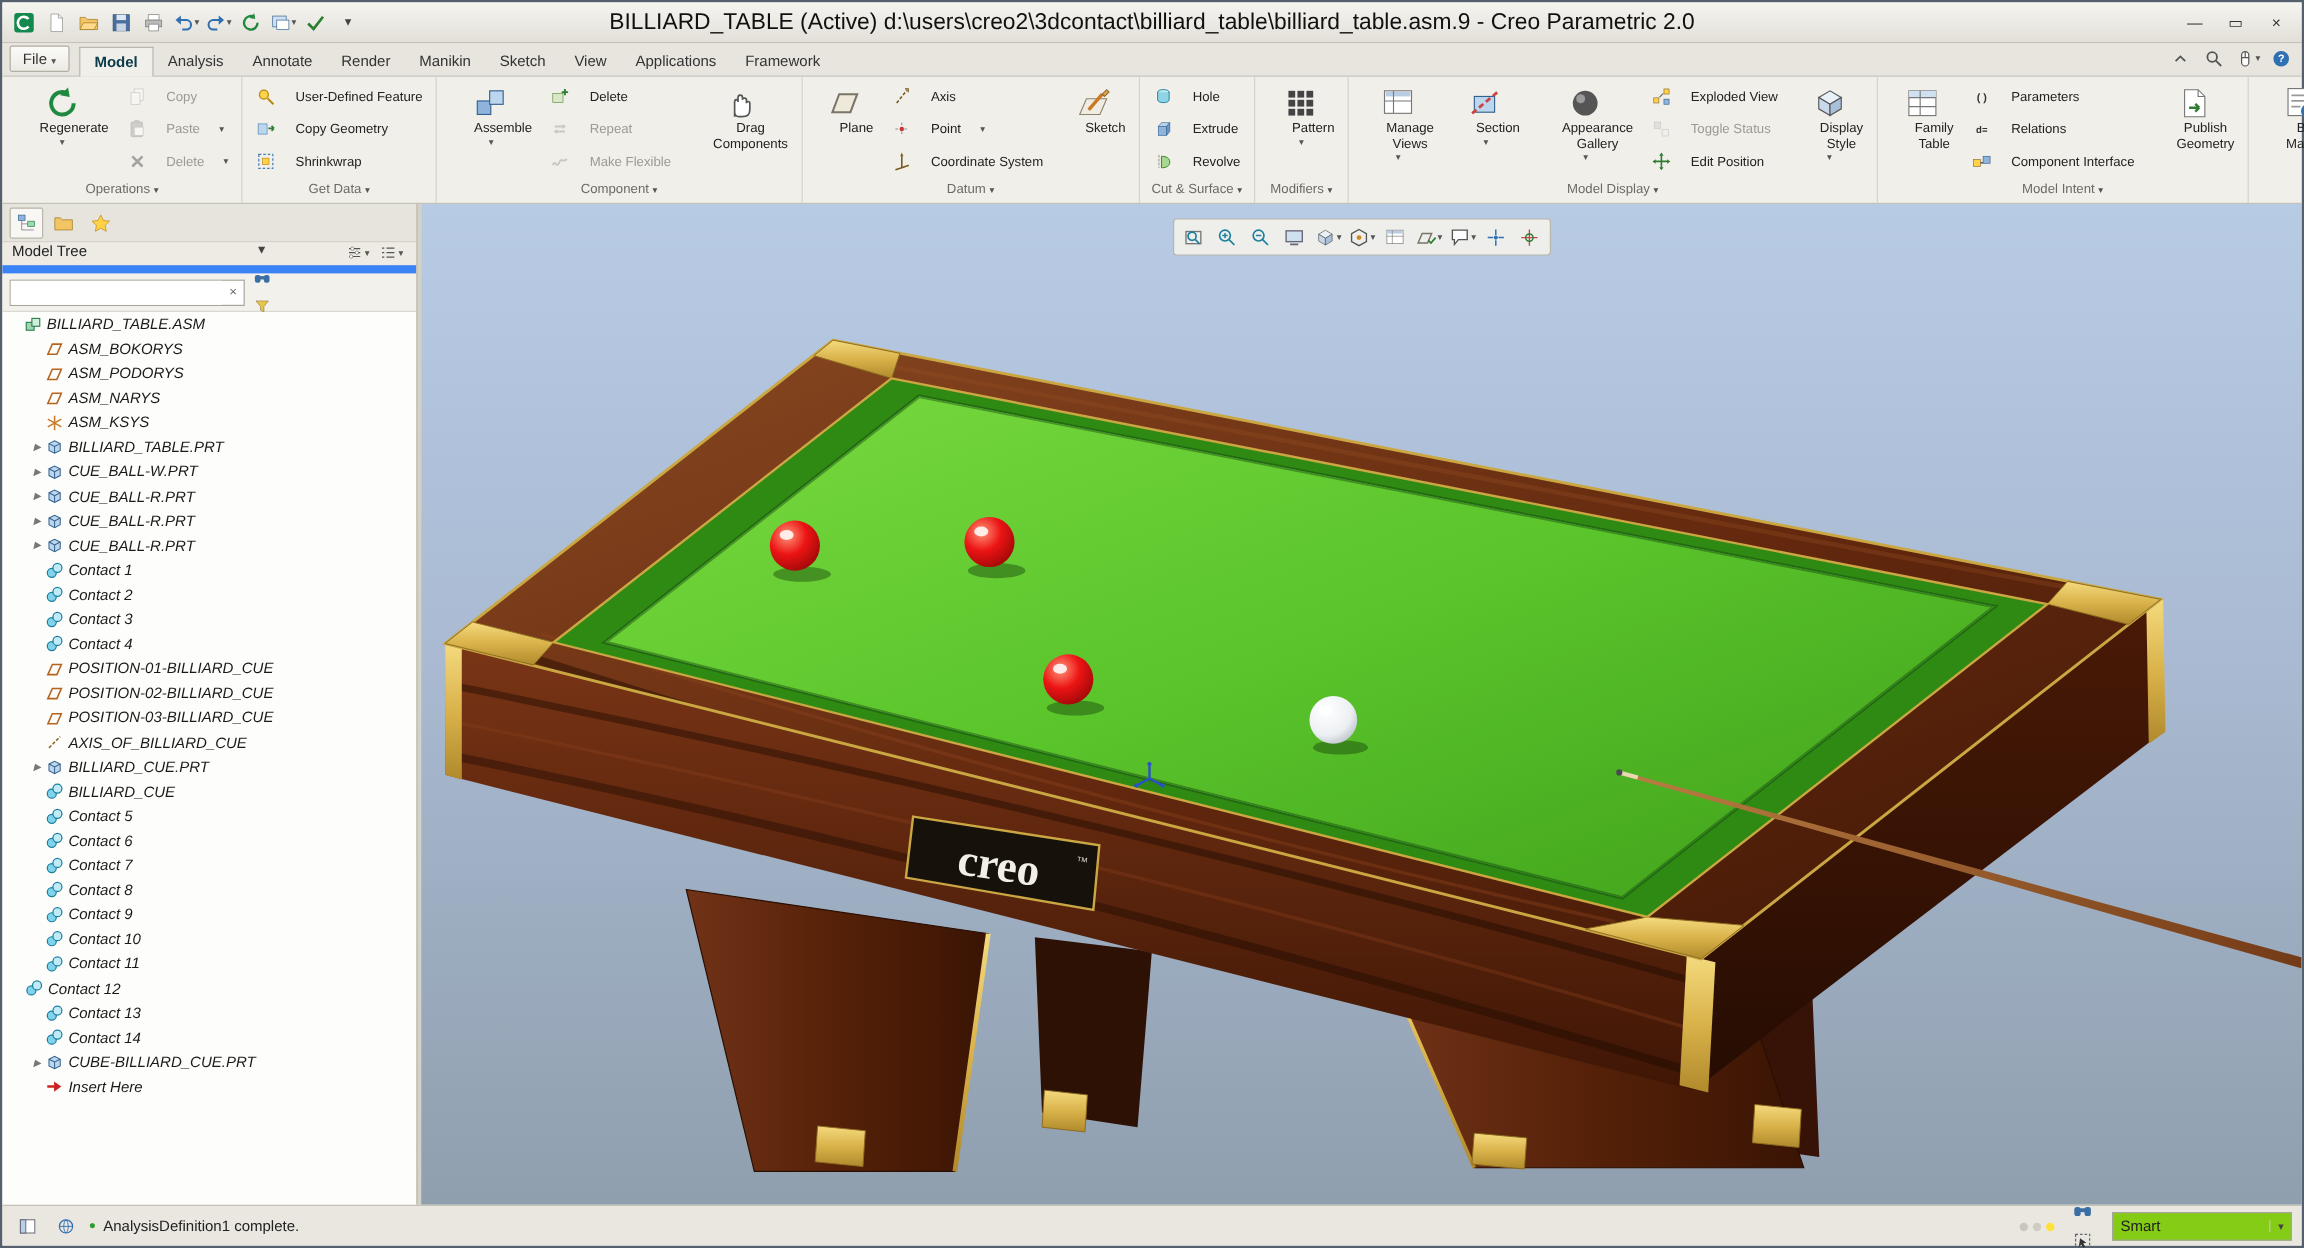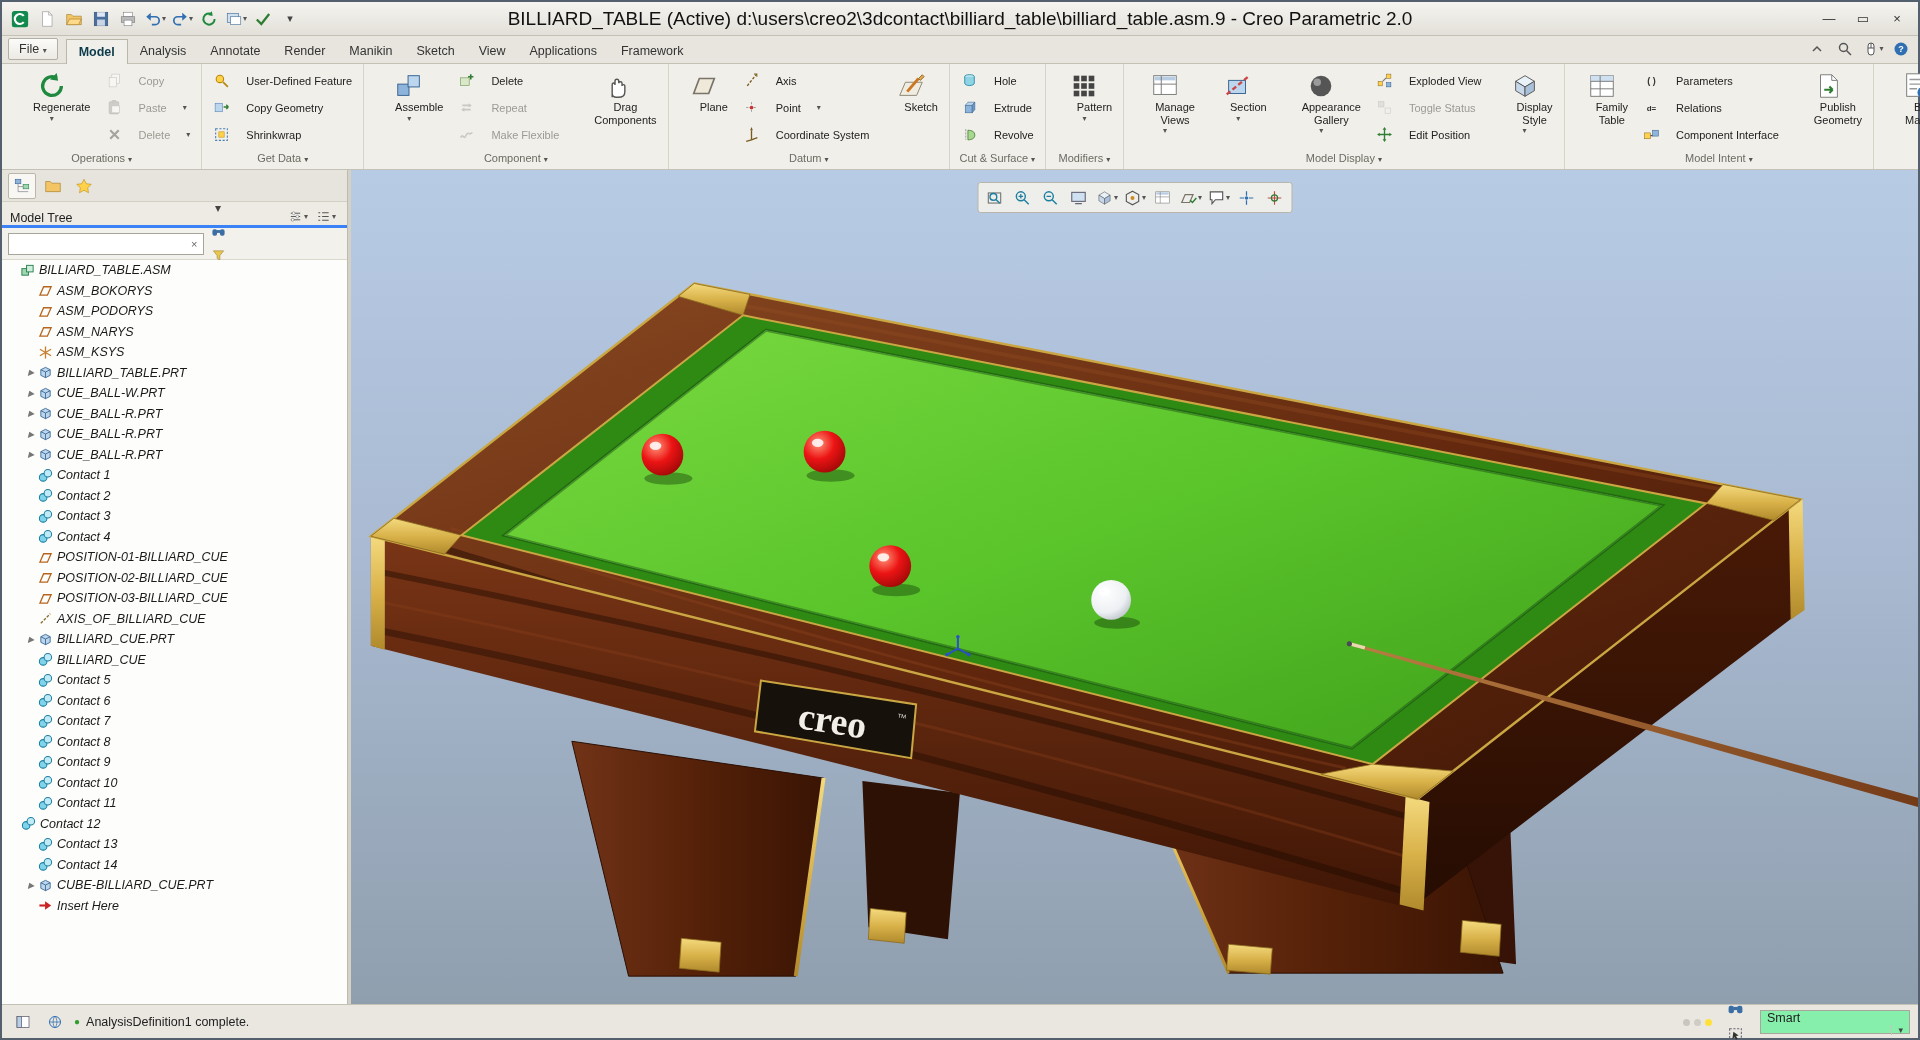--- a/index.html
+++ b/index.html
@@ -55,21 +55,21 @@
   .disabled .ic { filter:grayscale(1) opacity(0.45); }
   .ic { display:inline-flex; align-items:center; justify-content:center; }
   .ic svg { display:block; }
 
   
   .navstrip { position:absolute; top:168px; left:0; width:345px; height:32px; background:#e6e4dc;
     border-bottom:1px solid #d2cfc5; display:flex; align-items:center; gap:3px; padding:0 6px; }
   .navtab { width:28px; height:26px; background:none; border:1px solid transparent; display:flex; align-items:center; justify-content:center; }
   .navtab.active { background:#f8f7f3; border:1px solid #b9b6aa; border-radius:2px; }
   .tree-header { position:absolute; top:200px; left:0; width:345px; height:26px; background:#edebe4;
-    border-bottom:3px solid #3b82f6; display:flex; align-items:flex-end; padding:0 8px; }
+    border-bottom:7px solid #3b82f6; display:flex; align-items:flex-start; padding:0 8px; }
   .th-title { font-size:12.5px; color:#222; }
   #thicons { margin-left:auto; display:flex; gap:2px; }
   .th-btn { background:none; border:none; display:flex; align-items:center; gap:1px; padding:1px 3px; }
   .search-row { position:absolute; top:226px; left:0; width:345px; height:32px; background:#f2f1ec;
     border-bottom:1px solid #dbd8ce; display:flex; align-items:center; padding:0 6px; gap:3px; }
   .searchbox { display:flex; align-items:center; border:1px solid #a8a59a; background:#fff; height:22px; width:196px; }
   .searchbox input { border:none; outline:none; flex:1; height:20px; font:inherit; padding:0 4px; min-width:0; }
   .sclear { background:none; border:none; font-size:11px; color:#666; width:18px; }
   .srow-btn { background:none; border:none; display:flex; align-items:center; justify-content:center; width:22px; height:24px; font-size:12px; color:#444; }
   .tree { position:absolute; top:258px; left:0; width:345px; bottom:34px; background:#fdfdfb; overflow:hidden; }
@@ -89,22 +89,22 @@
     align-items:center; justify-content:center; gap:1px; }
 
   
   .statusbar { position:absolute; bottom:0; left:0; right:0; height:34px; background:#e9e7e0;
     border-top:1px solid #c4c1b6; display:flex; align-items:center; padding:0 8px; gap:6px; }
   .sbtn { background:none; border:none; display:flex; align-items:center; justify-content:center; width:26px; height:26px; }
   .msg-bullet { color:#2f9e2f; font-size:10px; }
   .msg { font-size:12.5px; color:#222; }
   .spacer { flex:1; }
   .dot { display:inline-block; width:7px; height:7px; border-radius:50%; margin-right:4px; }
-  .filter-dd { width:150px; height:24px; background:#86efac; border:1px solid #a8a59a; display:flex;
-    padding:0 6px; font-size:12.5px; color:#222; margin-left:6px;flex-direction:column; }
+  .filter-dd { width:150px; height:24px; background:#84cc16; border:1px solid #a8a59a; display:flex;
+    align-items:center; padding:0 6px; font-size:12.5px; color:#222; margin-left:6px; }
   .filter-dd .dd-arrow { margin-left:auto; font-size:9px; color:#444; border-left:1px solid #c8c5ba; padding-left:6px; }
 </style>
 </head>
 <body>
 
 <div id="window">
 
   <div class="titlebar">
     <span class="appicon">
         <span class="ic">

